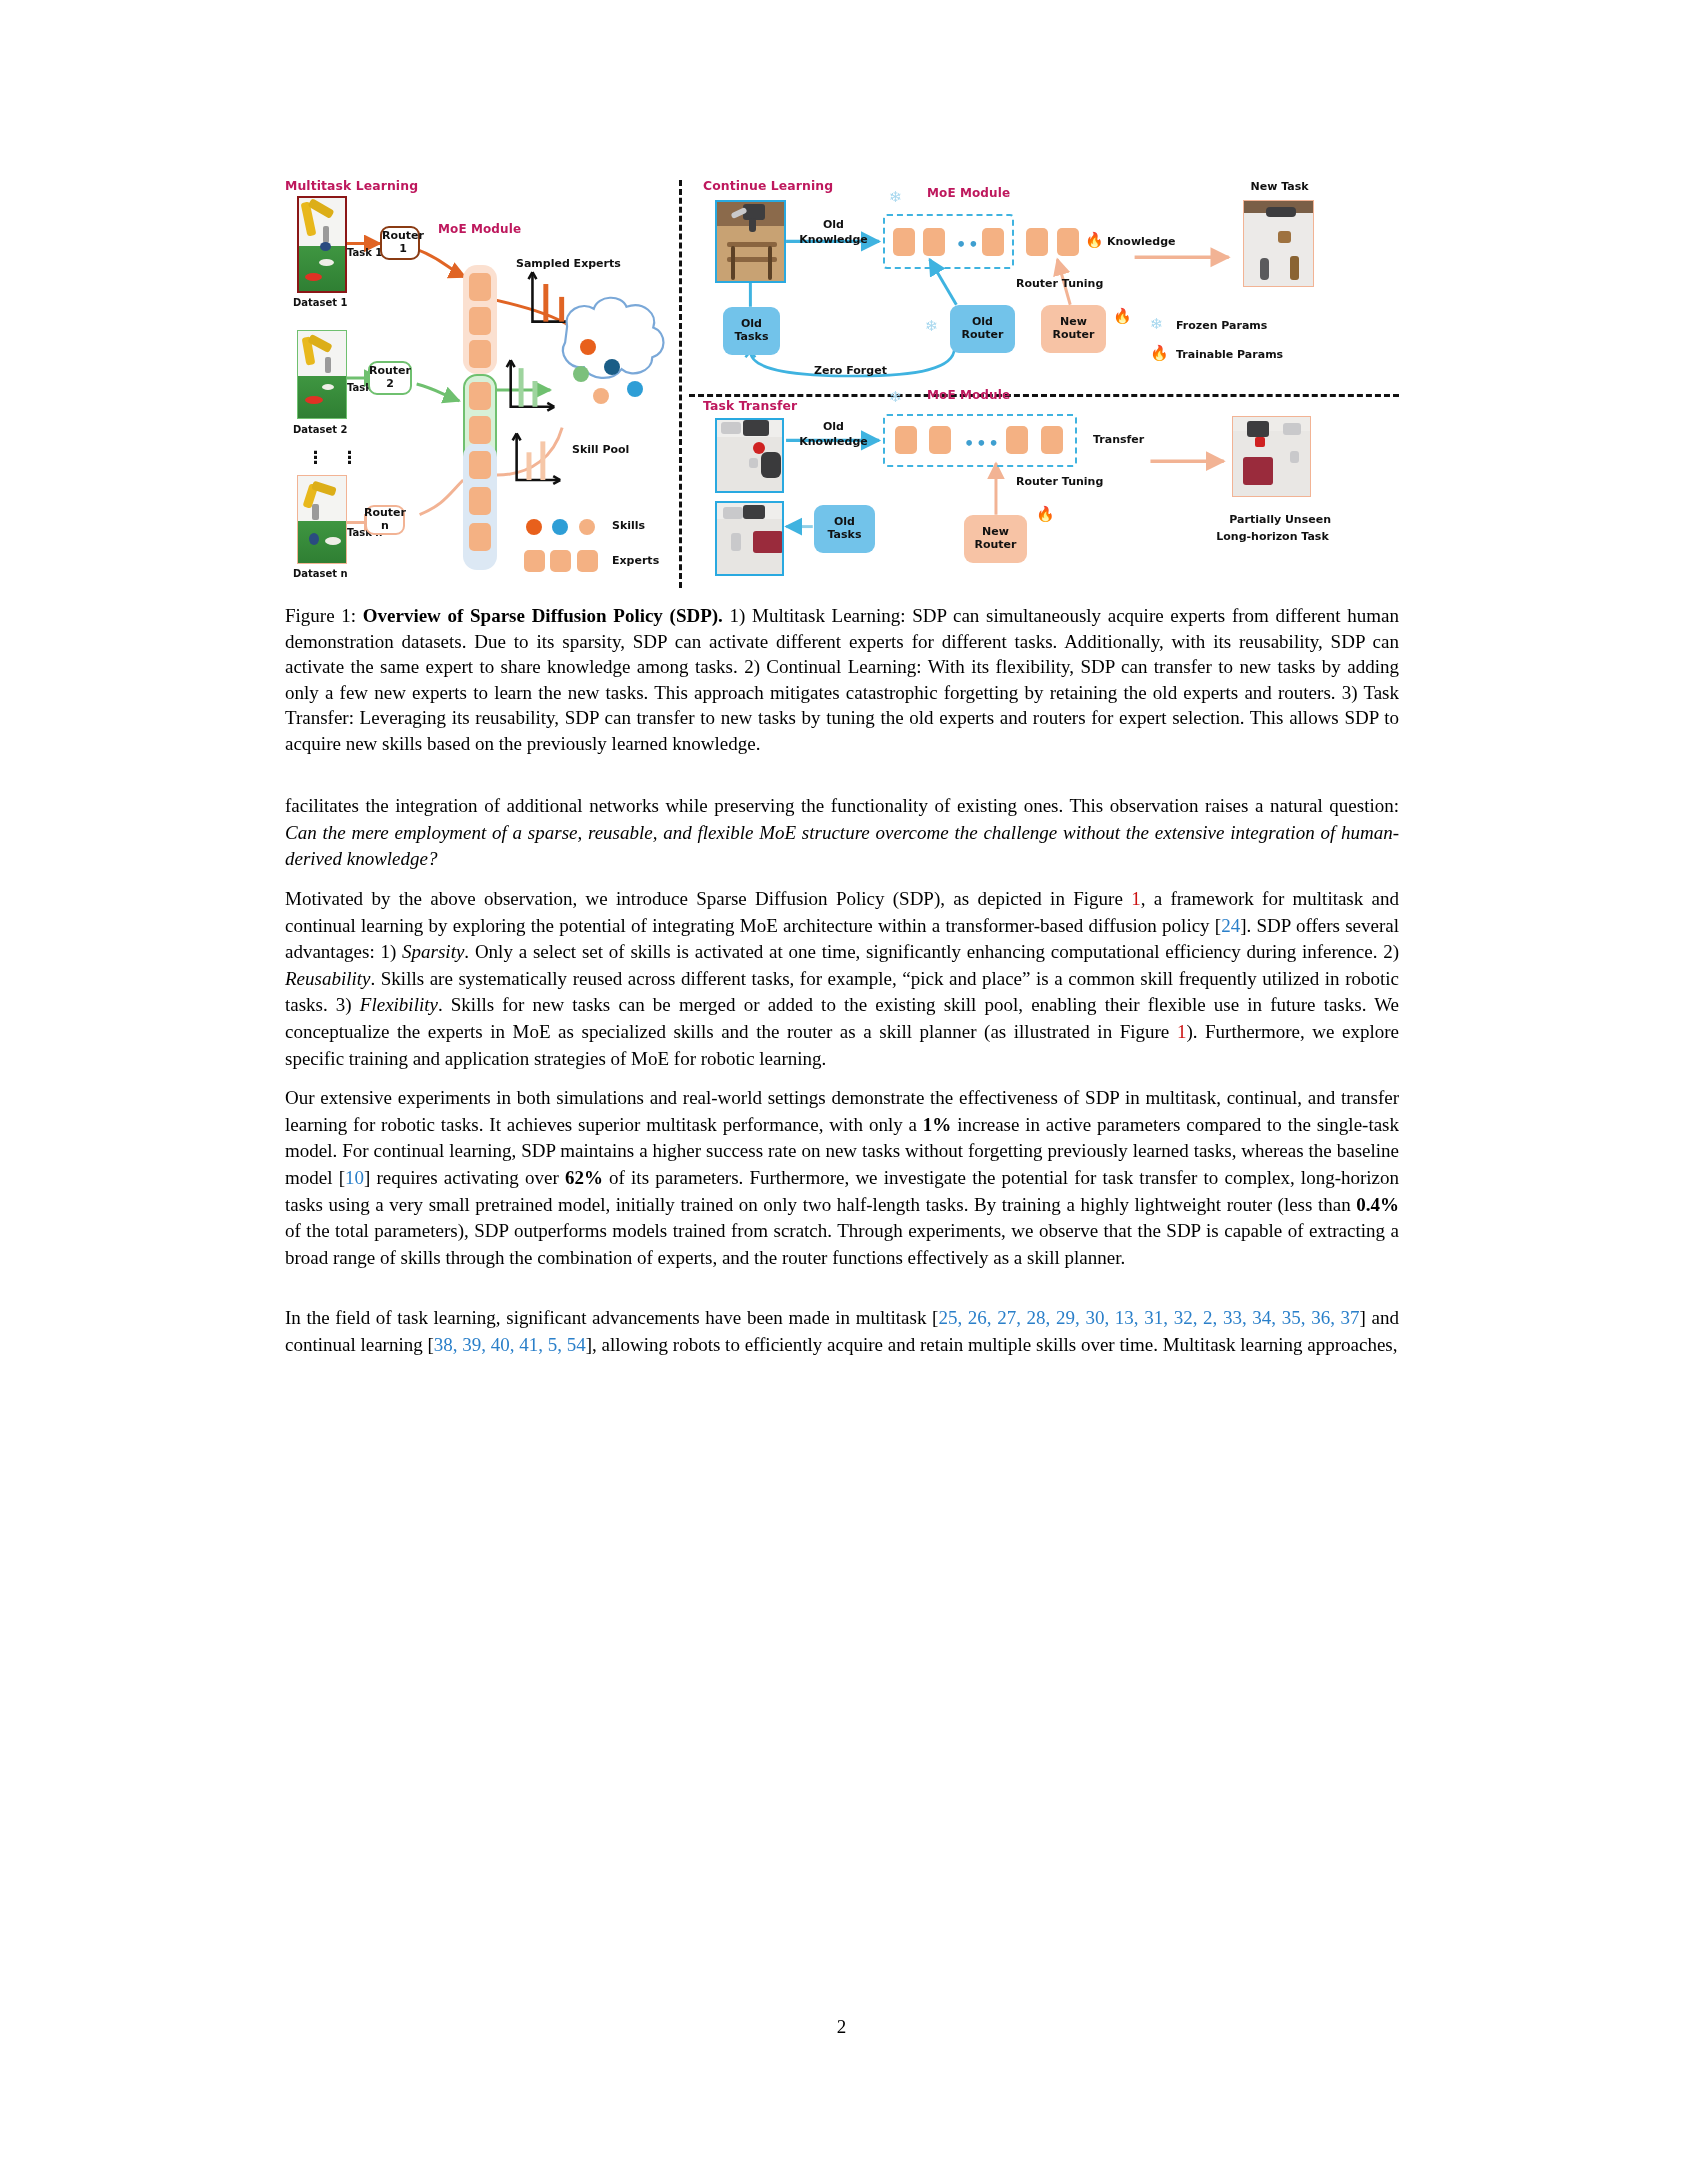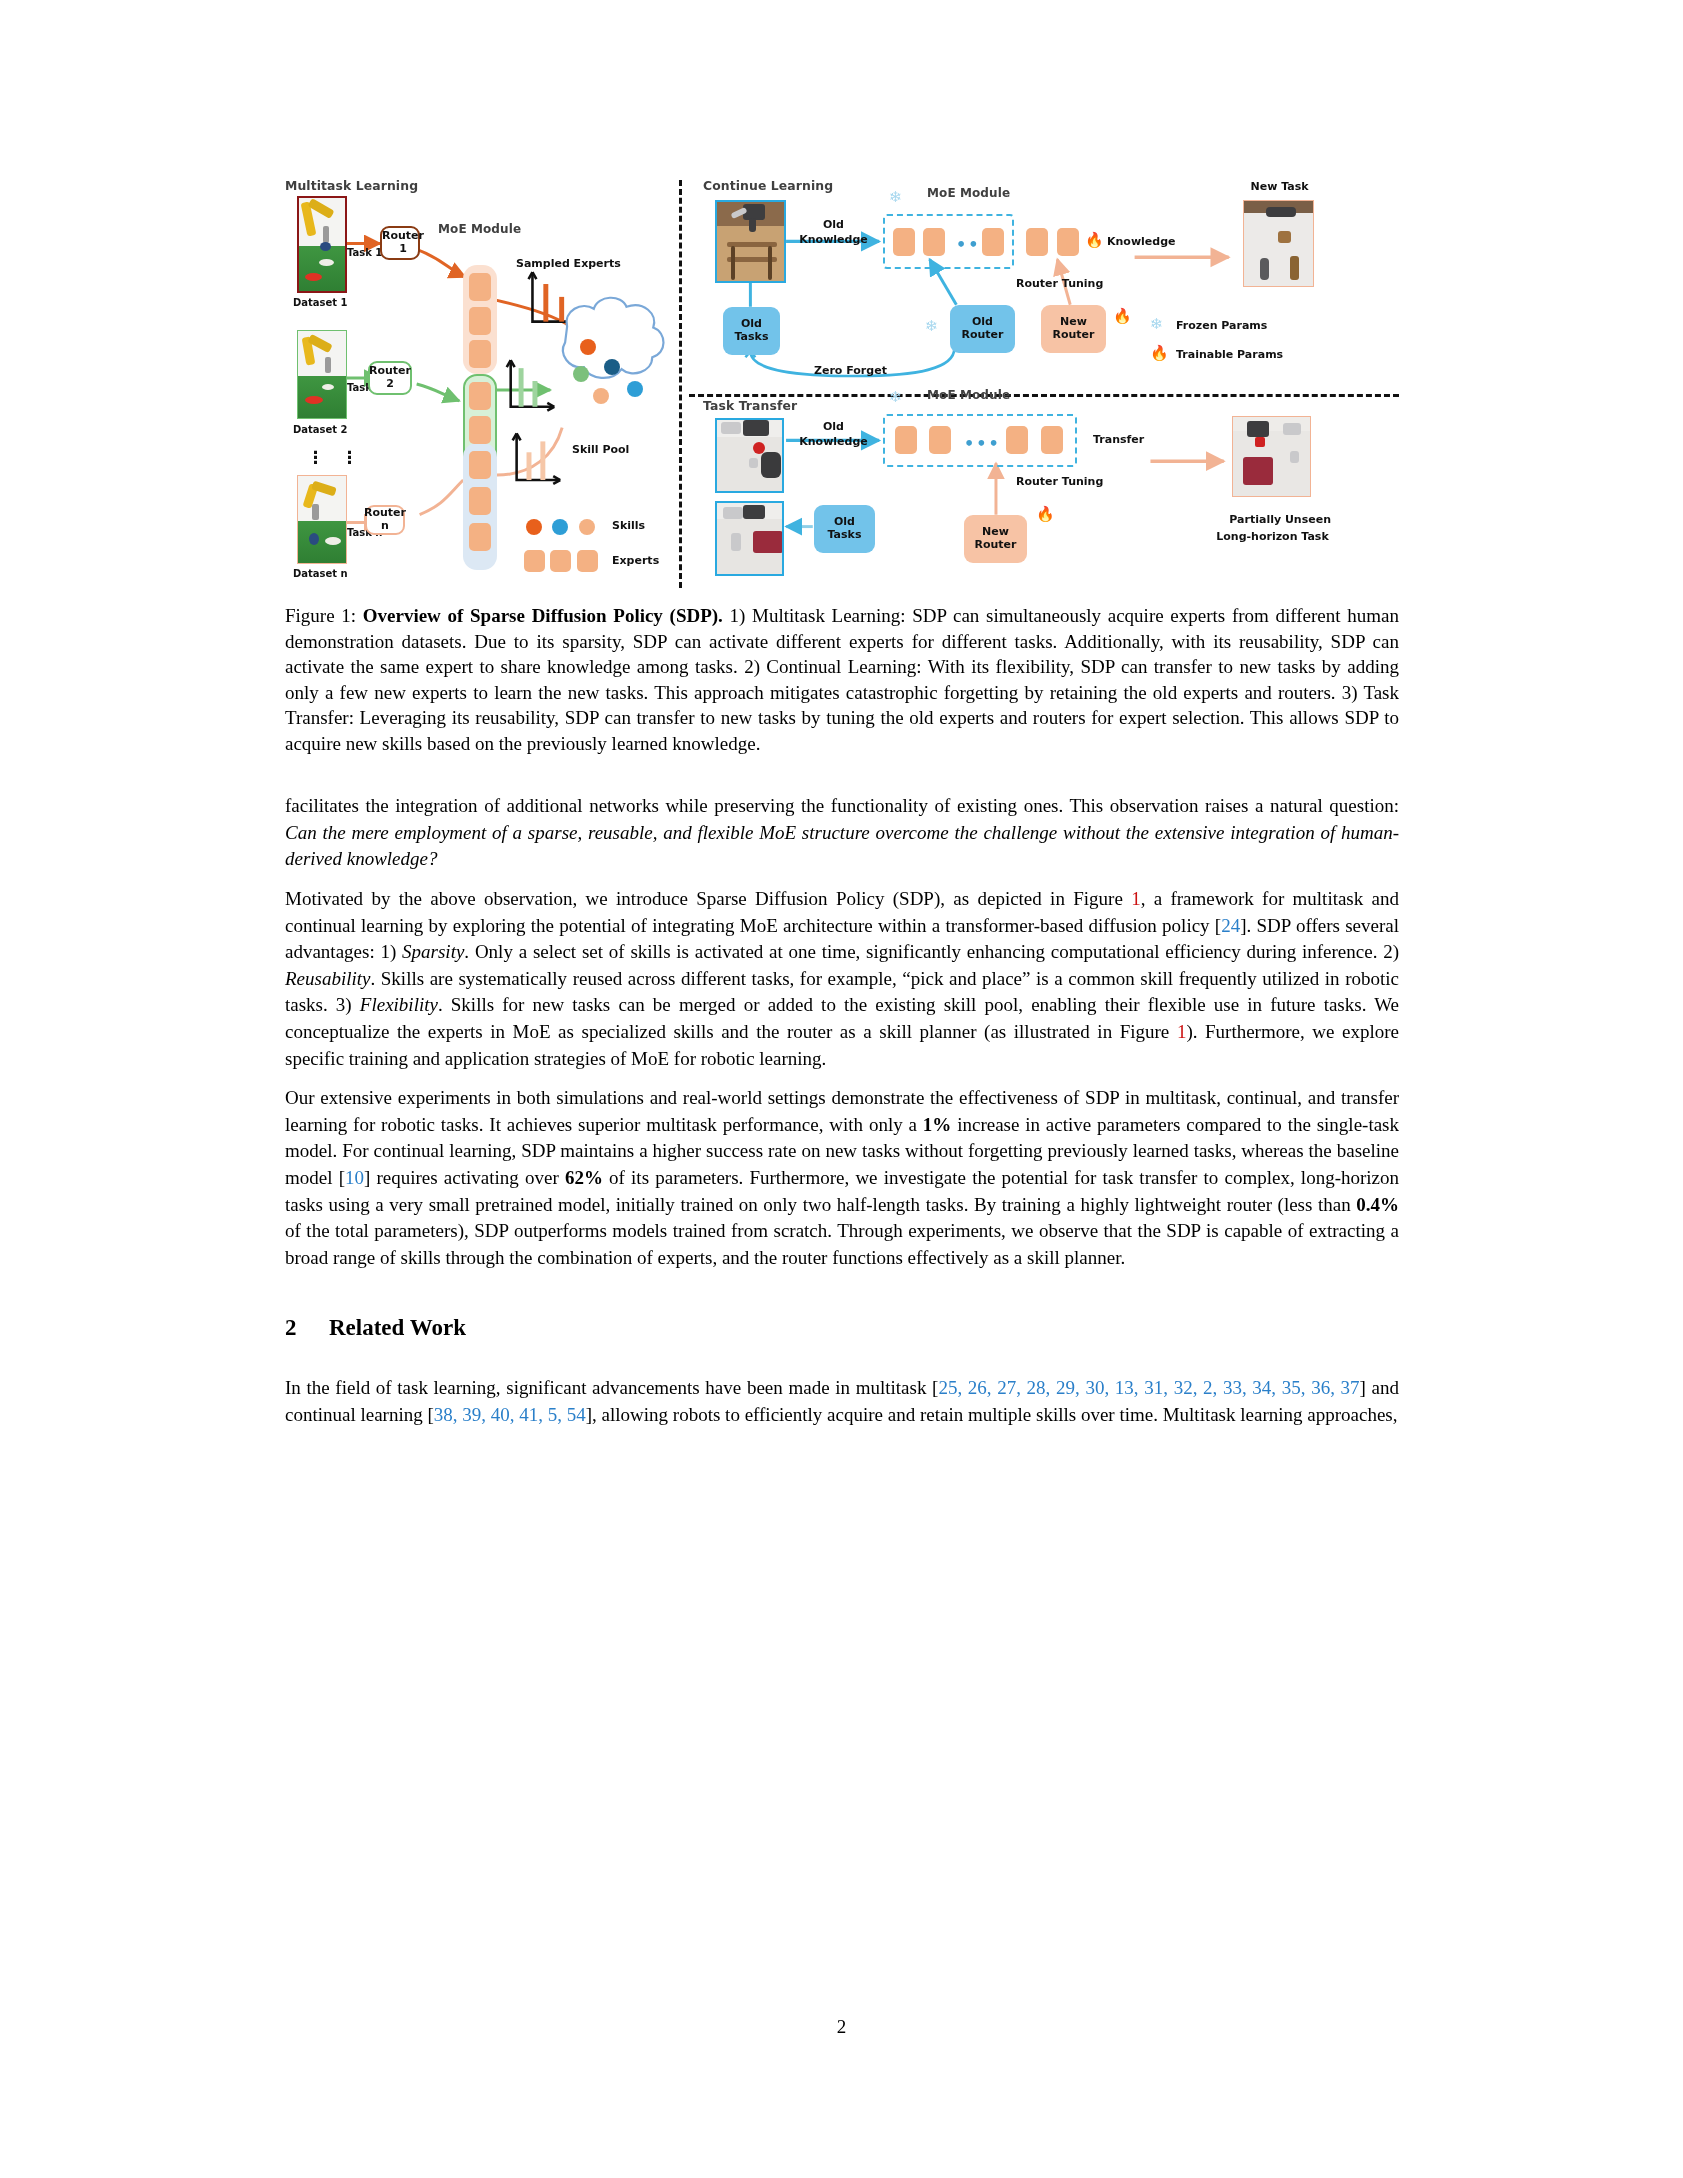--- a/index.html
+++ b/index.html
@@ -60,21 +60,21 @@
     left: 404px; top: 216px;
     width: 710px;
     height: 0;
     border-top: 3px dashed #111;
   }
   .fg-title {
     position: absolute;
     font-weight: bold;
     font-size: 12.4px;
     letter-spacing: 0.1px;
-    color: #404040;
+    color: #be185d;
     white-space: nowrap;
   }
   .fg-lbl {
     position: absolute;
     font-weight: bold;
     font-size: 11px;
     color: #111;
     white-space: nowrap;
     line-height: 1.22;
     text-align: center;
@@ -567,23 +567,20 @@
   </p>
 
   <p class="body">
     <span>Motivated by the above observation, we introduce Sparse Diffusion Policy (SDP), as depicted in Figure </span><span class="figref">1</span><span>, a framework for multitask and continual learning by exploring the potential of integrating MoE architecture within a transformer-based diffusion policy [</span><span class="cite">24</span><span>]. SDP offers several advantages: 1) </span><span class="it">Sparsity</span><span>. Only a select set of skills is activated at one time, significantly enhancing computational efficiency during inference. 2) </span><span class="it">Reusability</span><span>. Skills are systematically reused across different tasks, for example, “pick and place” is a common skill frequently utilized in robotic tasks. 3) </span><span class="it">Flexibility</span><span>. Skills for new tasks can be merged or added to the existing skill pool, enabling their flexible use in future tasks. We conceptualize the experts in MoE as specialized skills and the router as a skill planner (as illustrated in Figure </span><span class="figref">1</span><span>). Furthermore, we explore specific training and application strategies of MoE for robotic learning.</span>
   </p>
 
   <p class="body">
     <span>Our extensive experiments in both simulations and real-world settings demonstrate the effectiveness of SDP in multitask, continual, and transfer learning for robotic tasks. It achieves superior multitask performance, with only a </span><span class="bd">1%</span><span> increase in active parameters compared to the single-task model. For continual learning, SDP maintains a higher success rate on new tasks without forgetting previously learned tasks, whereas the baseline model [</span><span class="cite">10</span><span>] requires activating over </span><span class="bd">62%</span><span> of its parameters. Furthermore, we investigate the potential for task transfer to complex, long-horizon tasks using a very small pretrained model, initially trained on only two half-length tasks. By training a highly lightweight router (less than </span><span class="bd">0.4%</span><span> of the total parameters), SDP outperforms models trained from scratch. Through experiments, we observe that the SDP is capable of extracting a broad range of skills through the combination of experts, and the router functions effectively as a skill planner.</span>
   </p>
 
-  <h2 class="sec">
-    <span class="num">2</span><span>Related Work</span>
-  </h2>
 
 
   <p class="body" style="margin-top:34px;">
     <span>In the field of task learning, significant advancements have been made in multitask [</span><span class="cite">25, 26, 27, 28, 29, 30, 13, 31, 32, 2, 33, 34, 35, 36, 37</span><span>] and continual learning [</span><span class="cite">38, 39, 40, 41, 5, 54</span><span>], allowing robots to efficiently acquire and retain multiple skills over time. Multitask learning approaches,</span>
   </p>
 
  </div>
 
  <div class="pagenum">2</div>
 </div>

